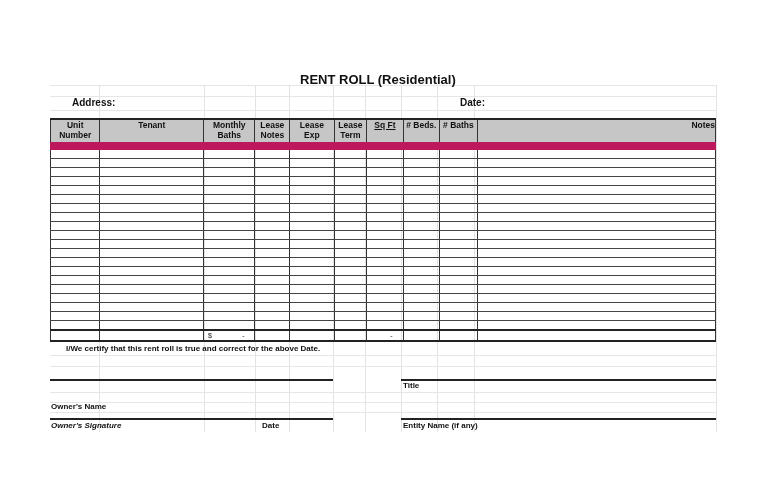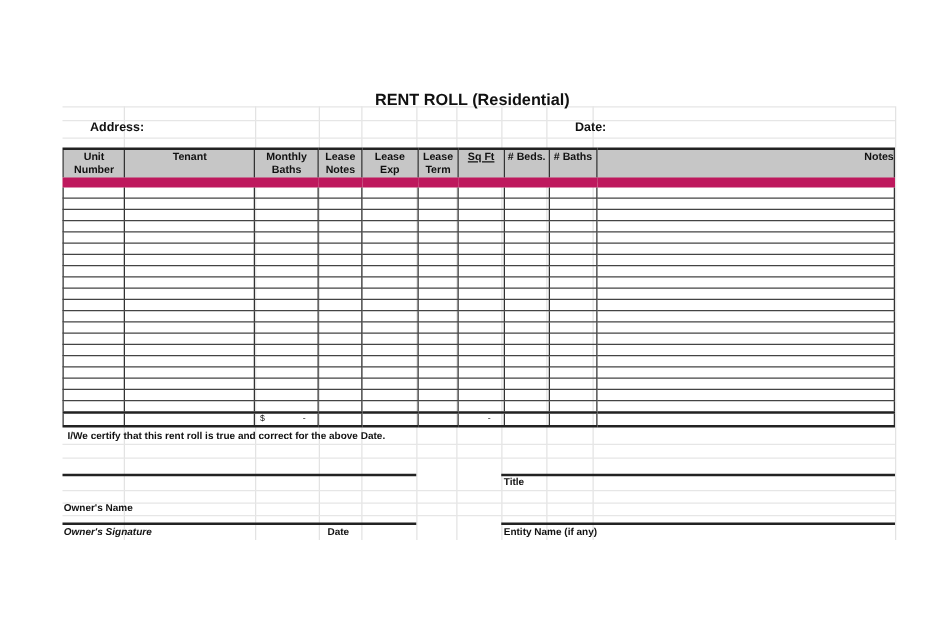--- a/index.html
+++ b/index.html
@@ -344,21 +344,21 @@
           <td>
             <span style="float:right;margin-right:10px">-</span>
           </td>
           <td></td>
           <td></td>
           <td></td>
         </tr>
       </tbody>
   </table>
 
-  <div class="small-bold" style="left:4px;top:274px;">I/We certify that this rent roll is true and correct for the above Date.</div>
+  <div class="small-bold" style="left:16px;top:274px;">I/We certify that this rent roll is true and correct for the above Date.</div>
 
   <div class="sig-line" style="left:0;top:309px;width:283px;"></div>
   <div class="small-bold" style="left:1px;top:311px;margin-top:21px;">Owner's Name</div>
 
   <div class="sig-line" style="left:351px;top:309px;width:315px;"></div>
   <div class="small-bold" style="left:353px;top:311px;">Title</div>
 
   <div class="sig-line" style="left:0;top:348px;width:283px;"></div>
   <div class="small-bold" style="left:1px;top:351px;font-style:italic;">Owner's Signature</div>
   <div class="small-bold" style="left:212px;top:351px;">Date</div>

